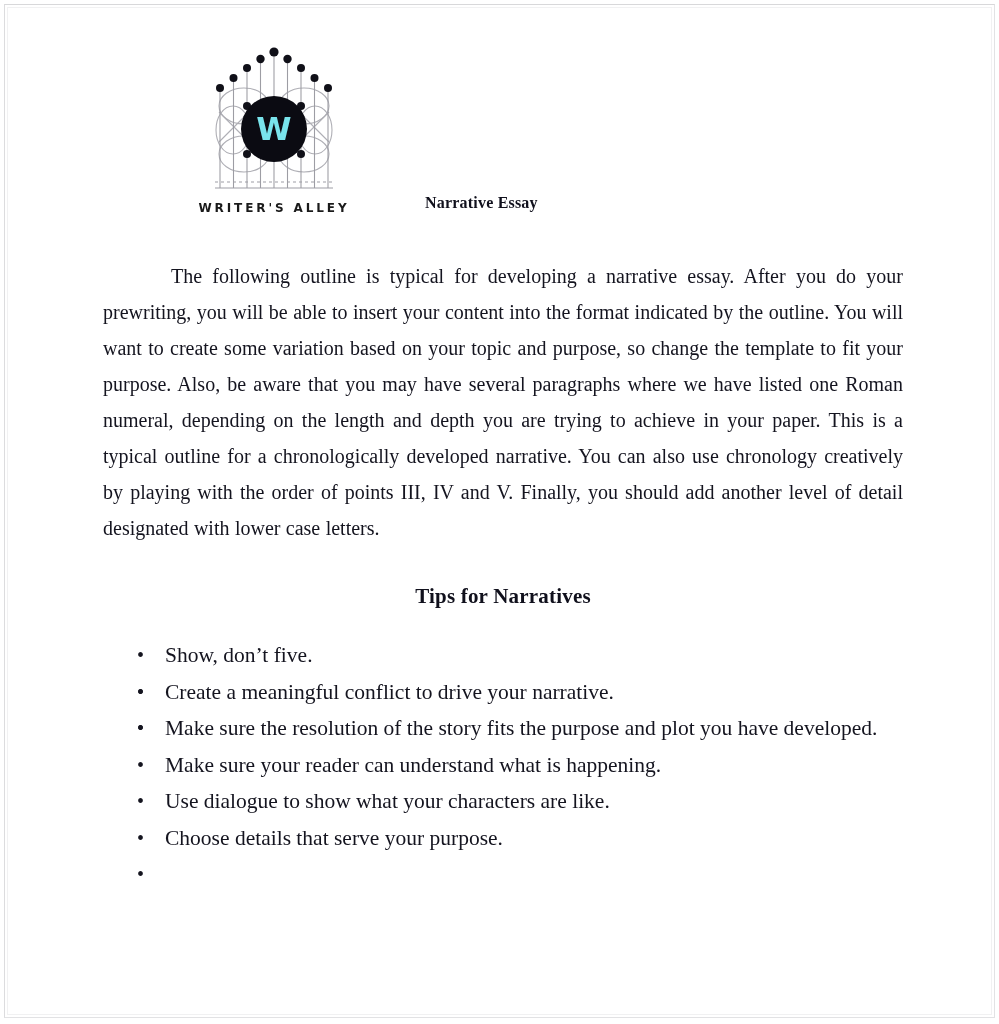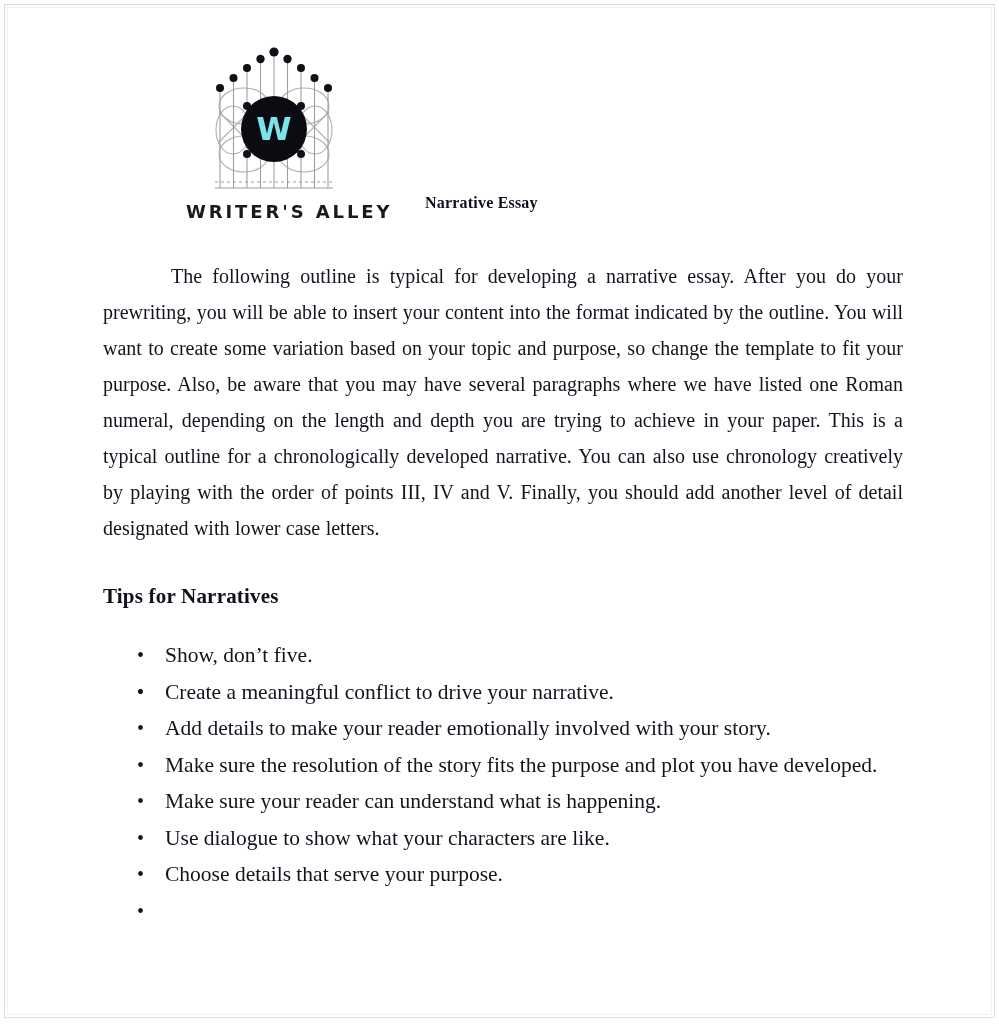--- a/index.html
+++ b/index.html
@@ -63,21 +63,21 @@
   .logo-mark {
     width: 142px;
     height: 168px;
     margin: 0 auto;
     display: block;
   }
 
   .brand-wordmark {
     margin-top: 3px;
     font-family: "DejaVu Sans", "Liberation Sans", sans-serif;
-    font-size: 18px;
+    font-size: 12px;
     font-weight: 700;
     letter-spacing: 2.9px;
     color: #1a1a1a;
     white-space: nowrap;
   }
 
   .doc-title {
     position: absolute;
     left: 425px;
     top: 194px;
@@ -101,21 +101,21 @@
     line-height: 36px;
     color: #14141f;
     text-align: justify;
     text-indent: 68px;
     margin: 0;
     word-spacing: 0.4px;
   }
 
   .section-heading {
     margin: 38px 0 0 0;
-    text-align: left;
+    text-align: center;
     font-size: 21px;
     font-weight: 700;
     color: #10101c;
     letter-spacing: 0.2px;
   }
 
   .tips-list {
     list-style: none;
     margin: 28px 0 0 0;
     padding: 0;
@@ -222,21 +222,20 @@
       </li>
       <li class="tip-item">
         <span class="tip-bullet">•</span>
       </li>
       <li class="tip-item">
         <span class="tip-bullet">•</span>
         <span>Create a meaningful conflict to drive your narrative.</span>
       </li>
       <li class="tip-item">
         <span class="tip-bullet">•</span>
-        <span>Add details to make your reader emotionally involved with your story.</span>
       </li>
       <li class="tip-item">
         <span class="tip-bullet">•</span>
         <span>Make sure the resolution of the story fits the purpose and plot you have developed.</span>
       </li>
       <li class="tip-item">
         <span class="tip-bullet">•</span>
         <span>Make sure your reader can understand what is happening.</span>
       </li>
       <li class="tip-item">

